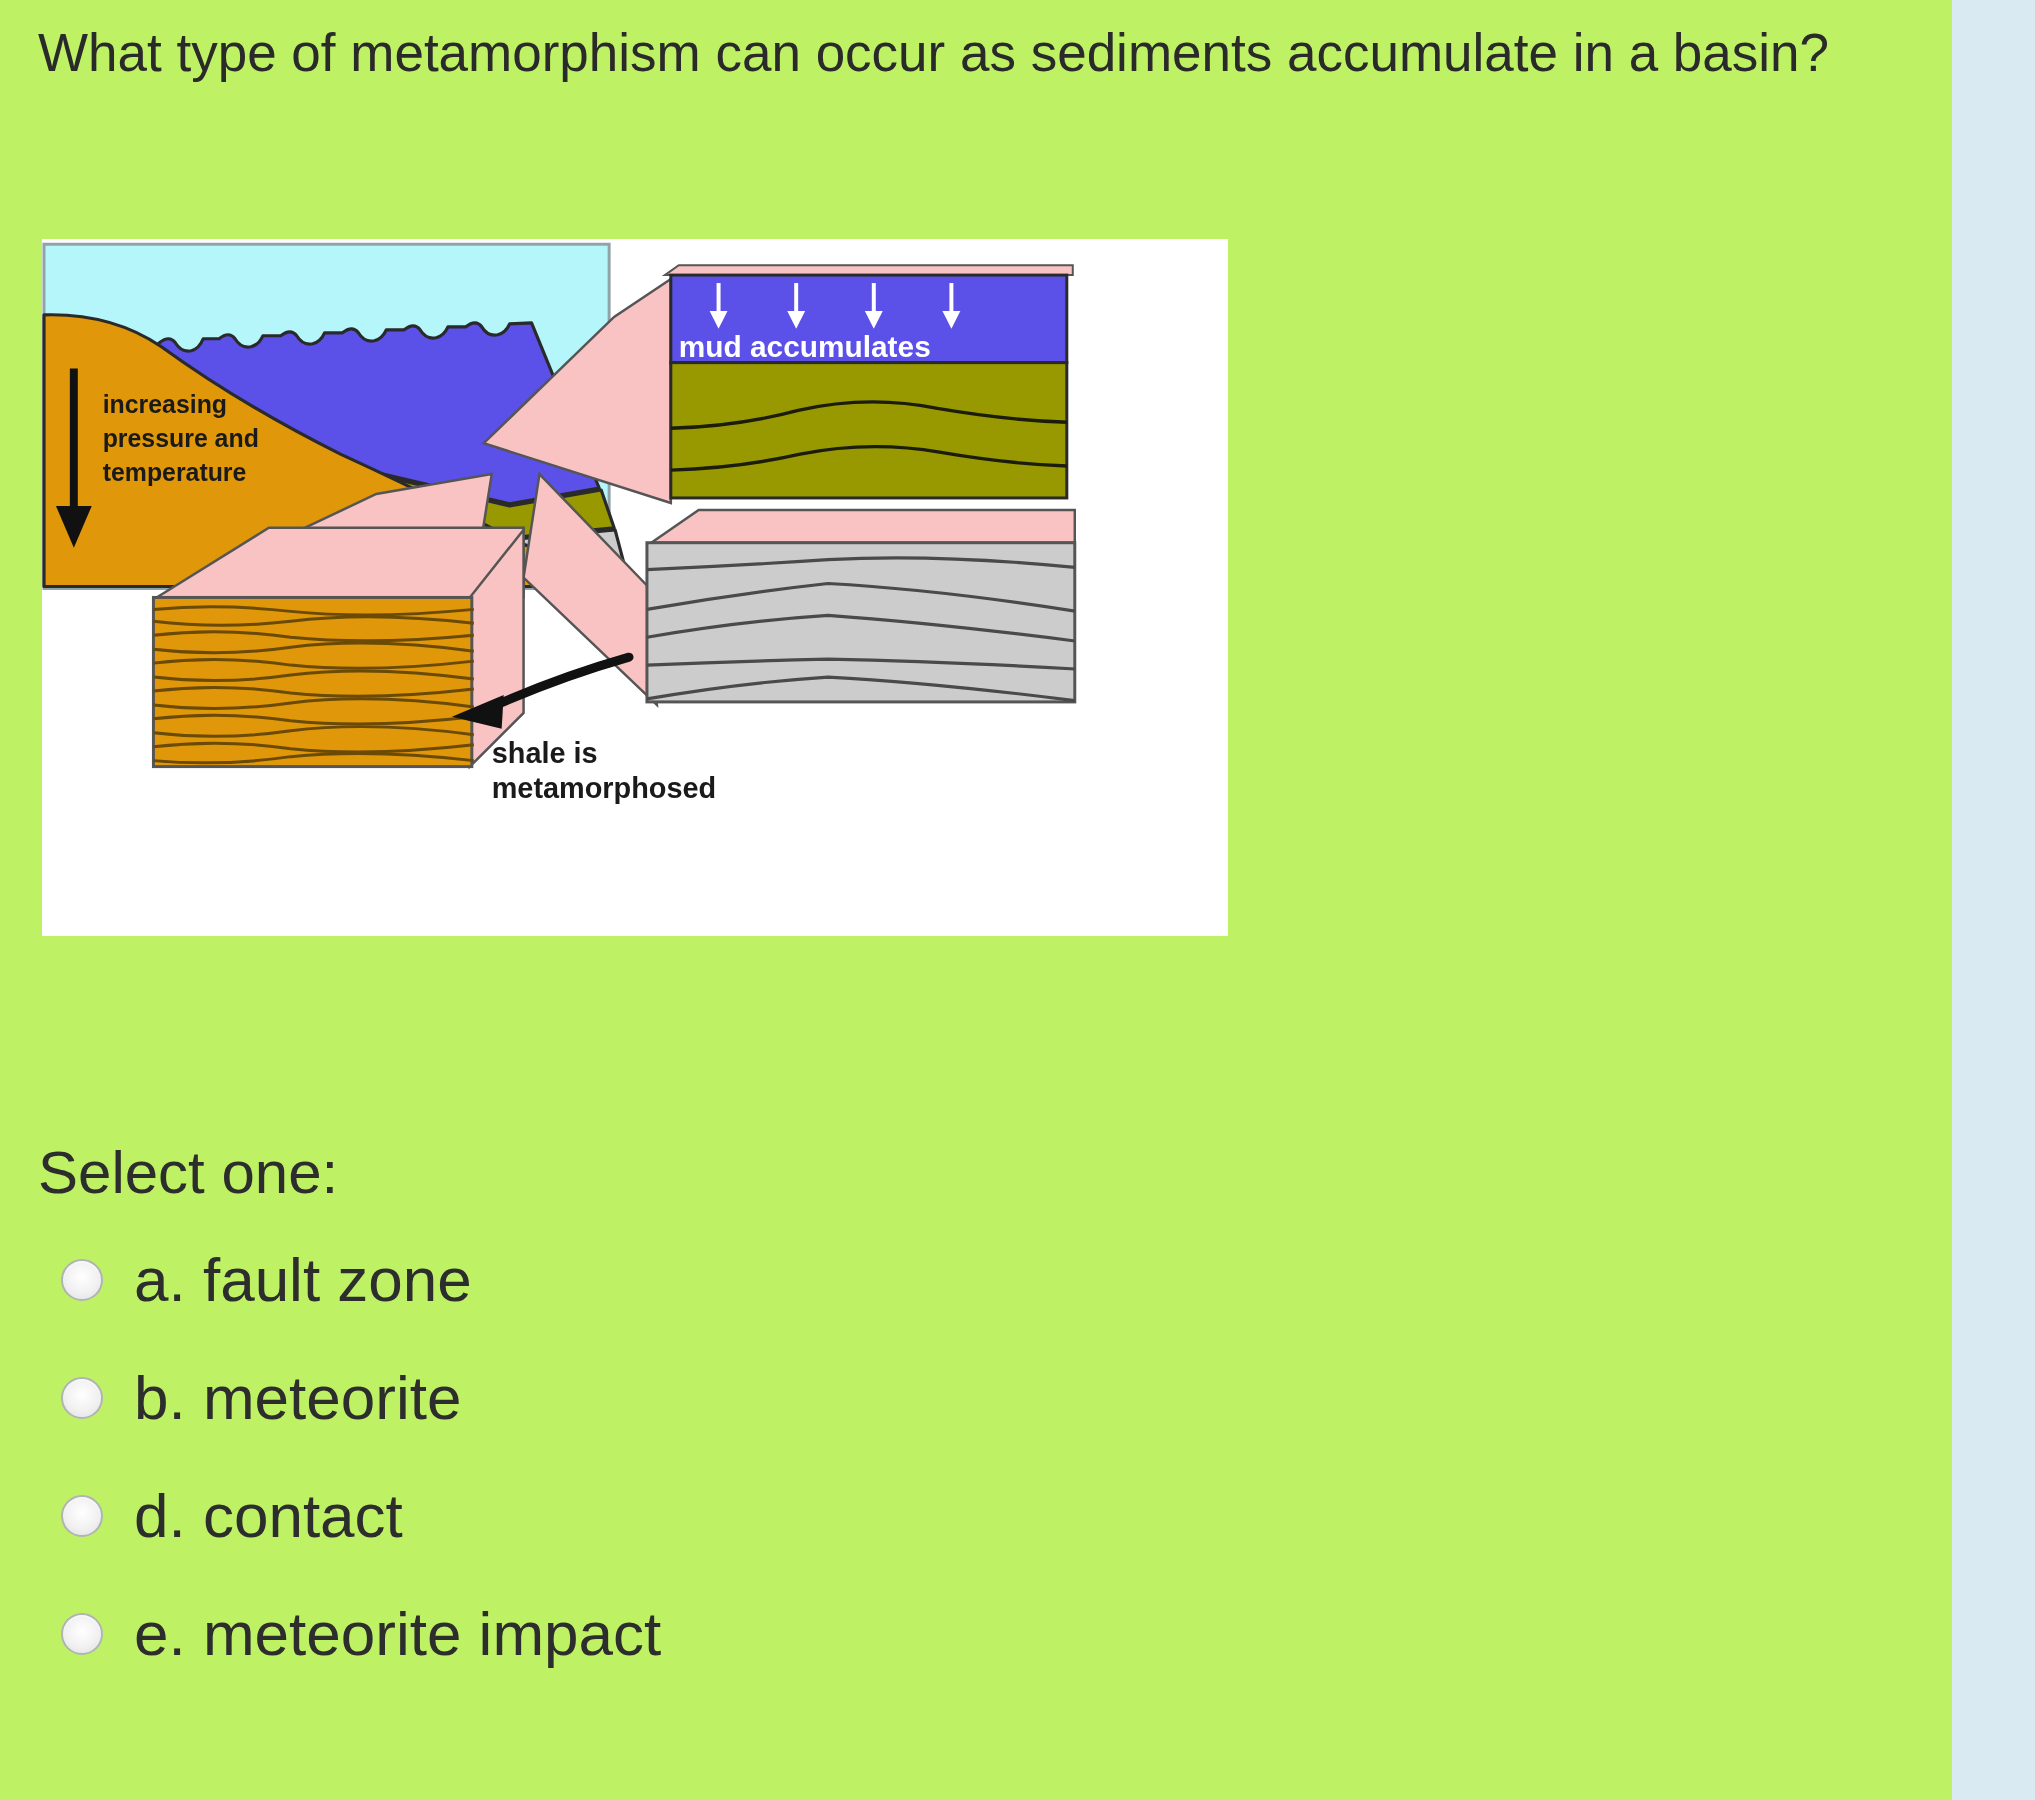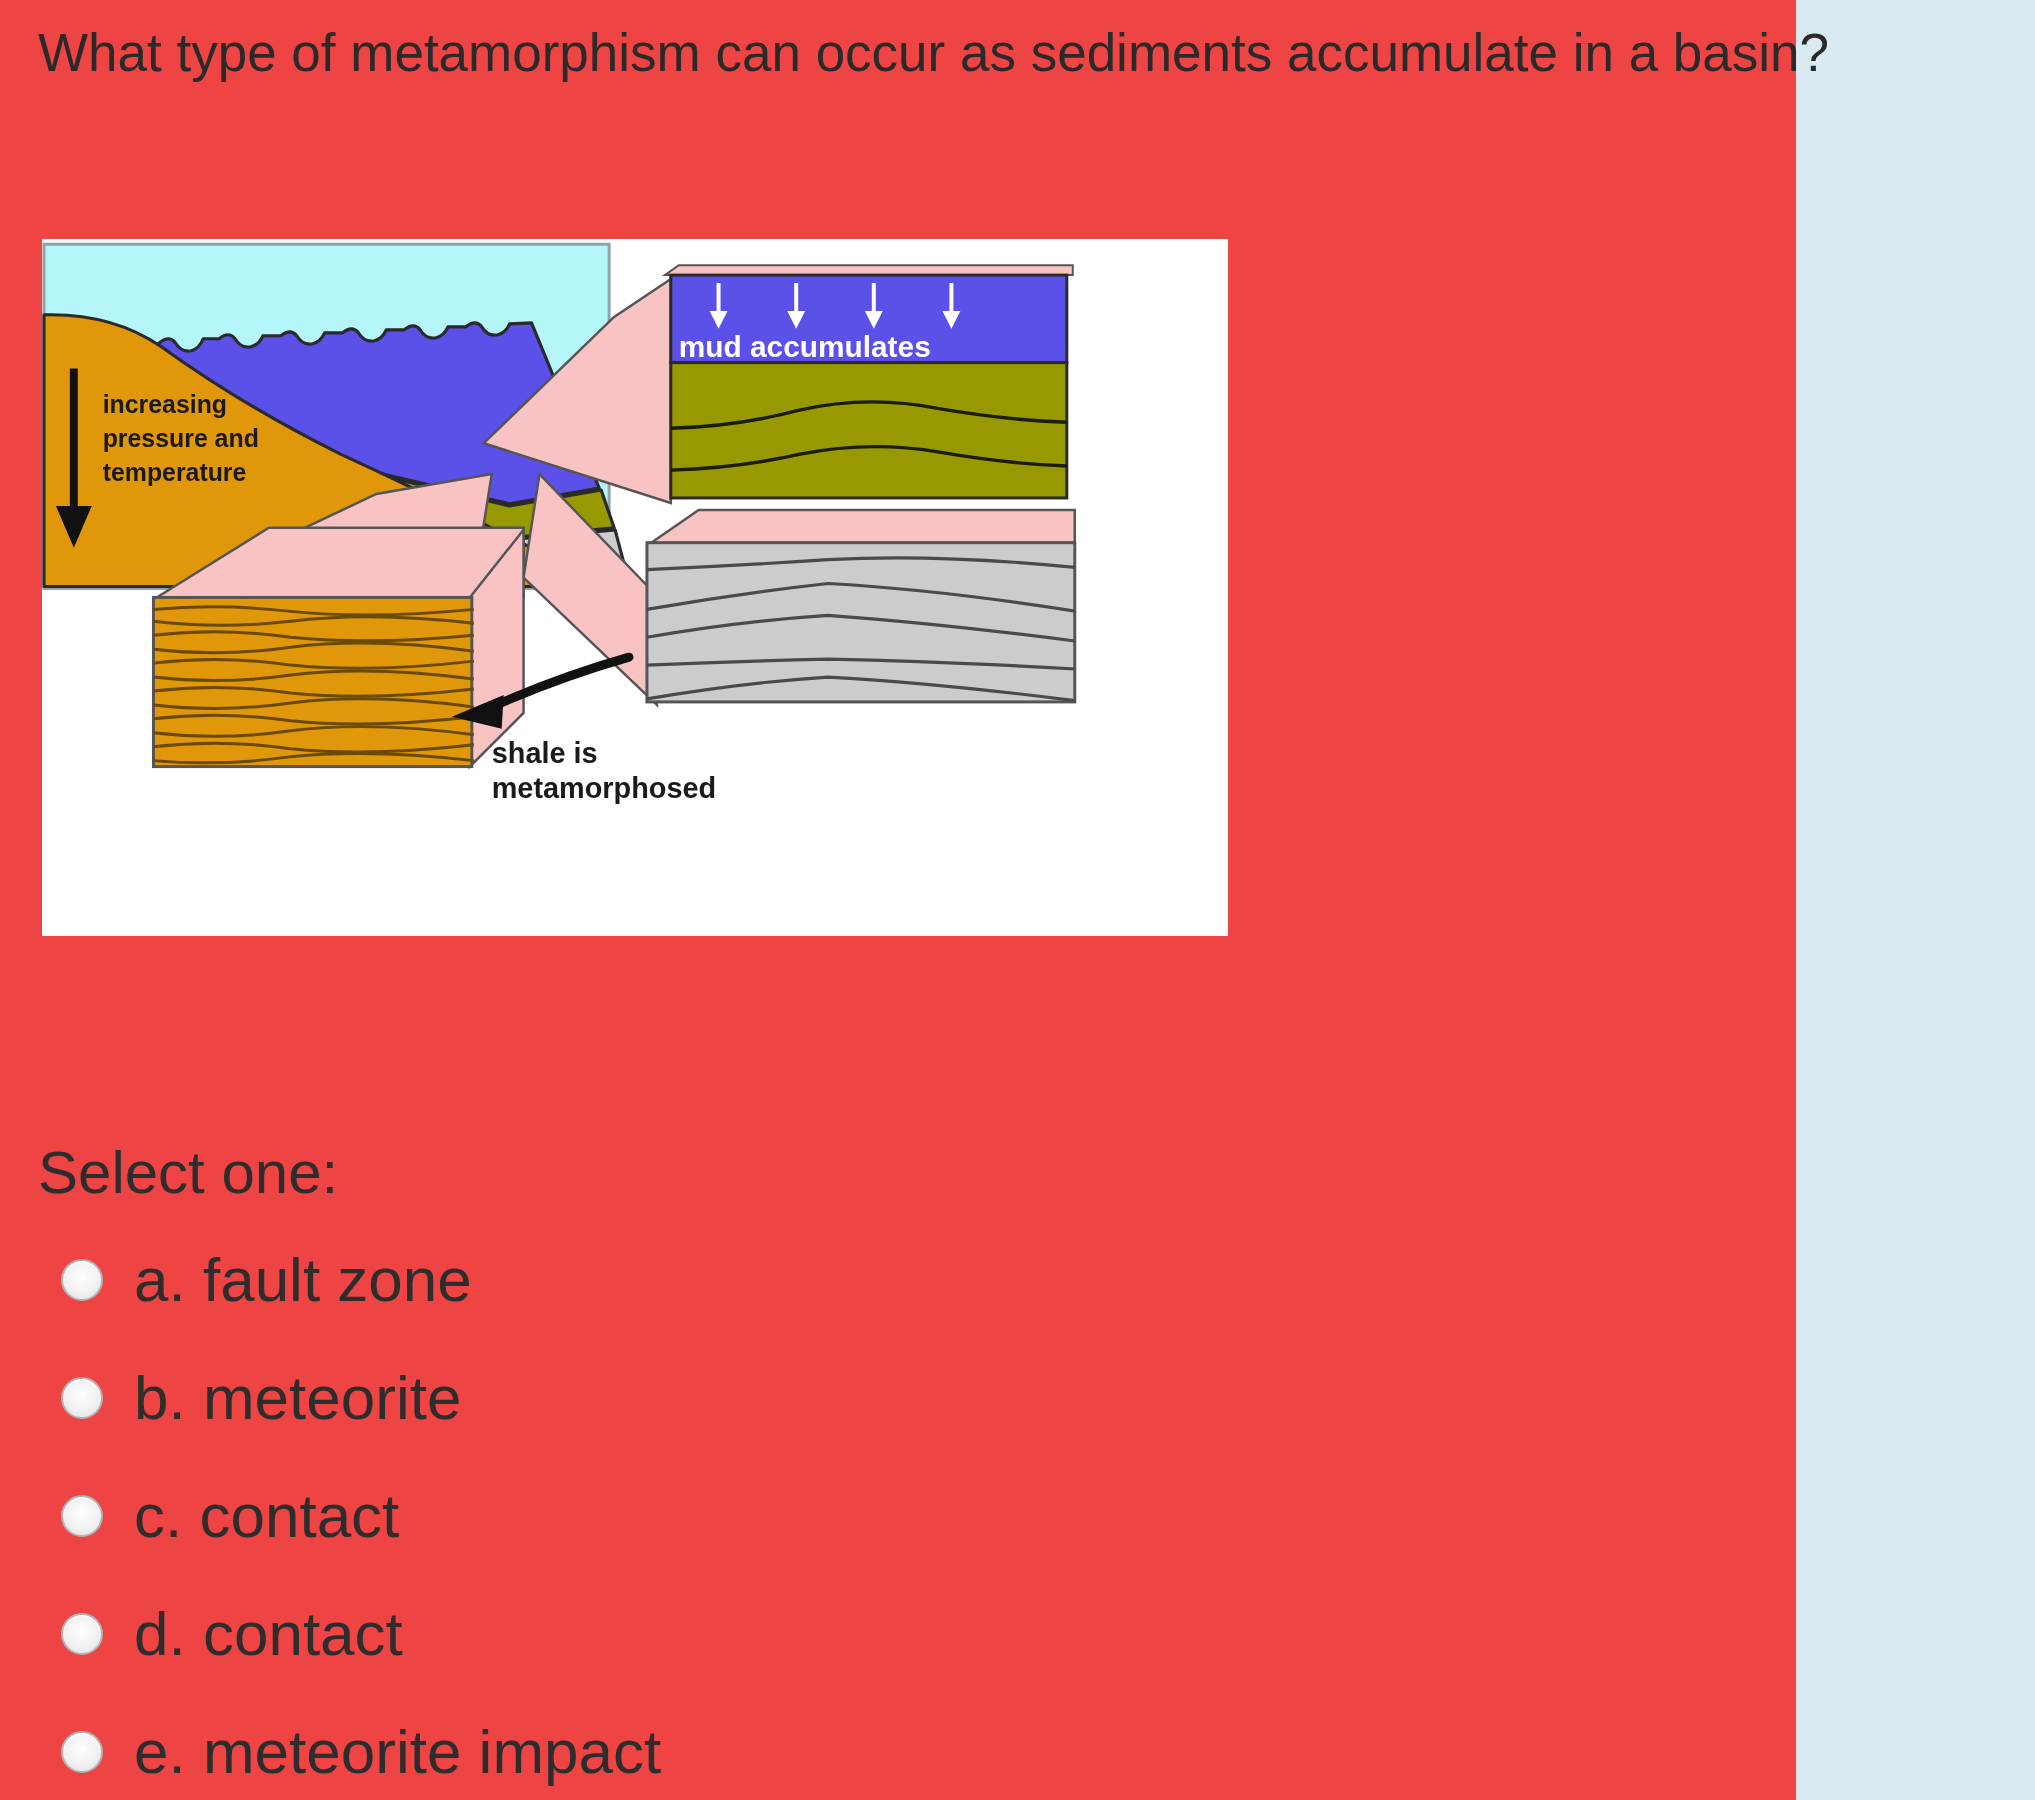--- a/index.html
+++ b/index.html
@@ -8,23 +8,23 @@
   }
   body {
     width: 2036px;
     height: 1801px;
     background: #d9eaf2;
     font-family: "Liberation Sans", sans-serif;
     overflow: hidden;
   }
   .page {
     position: relative;
-    width: 1796px;
+    width: 1952px;
     height: 1801px;
-    background: #ef4444;
+    background: #bef264;
   }
   .question-text {
     position: absolute;
     left: 38px;
     top: 22px;
     width: 1970px;
     font-size: 53px;
     line-height: 62px;
     color: #2a2a2a;
     font-family: "Liberation Sans", sans-serif;
@@ -228,24 +228,20 @@
     <div class="option-row">
       <span class="radio"></span>
       <span class="option-label">a. fault zone</span>
     </div>
 
     <div class="option-row">
       <span class="radio"></span>
       <span class="option-label">b. meteorite</span>
     </div>
 
-    <div class="option-row">
-      <span class="radio"></span>
-      <span class="option-label">c. contact</span>
-    </div>
 
     <div class="option-row">
       <span class="radio"></span>
       <span class="option-label">d. contact</span>
     </div>
 
     <div class="option-row">
       <span class="radio"></span>
       <span class="option-label">e. meteorite impact</span>
     </div>

